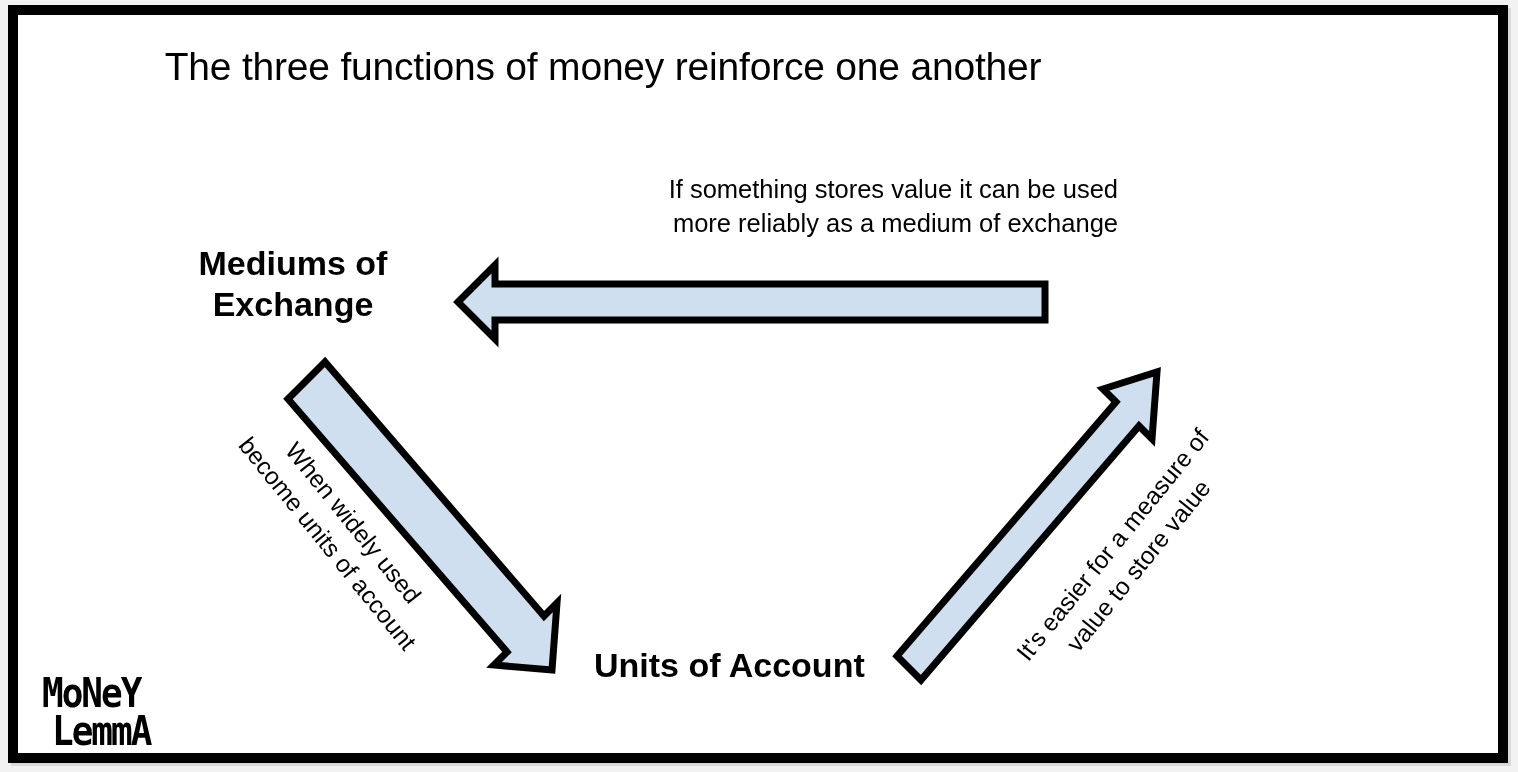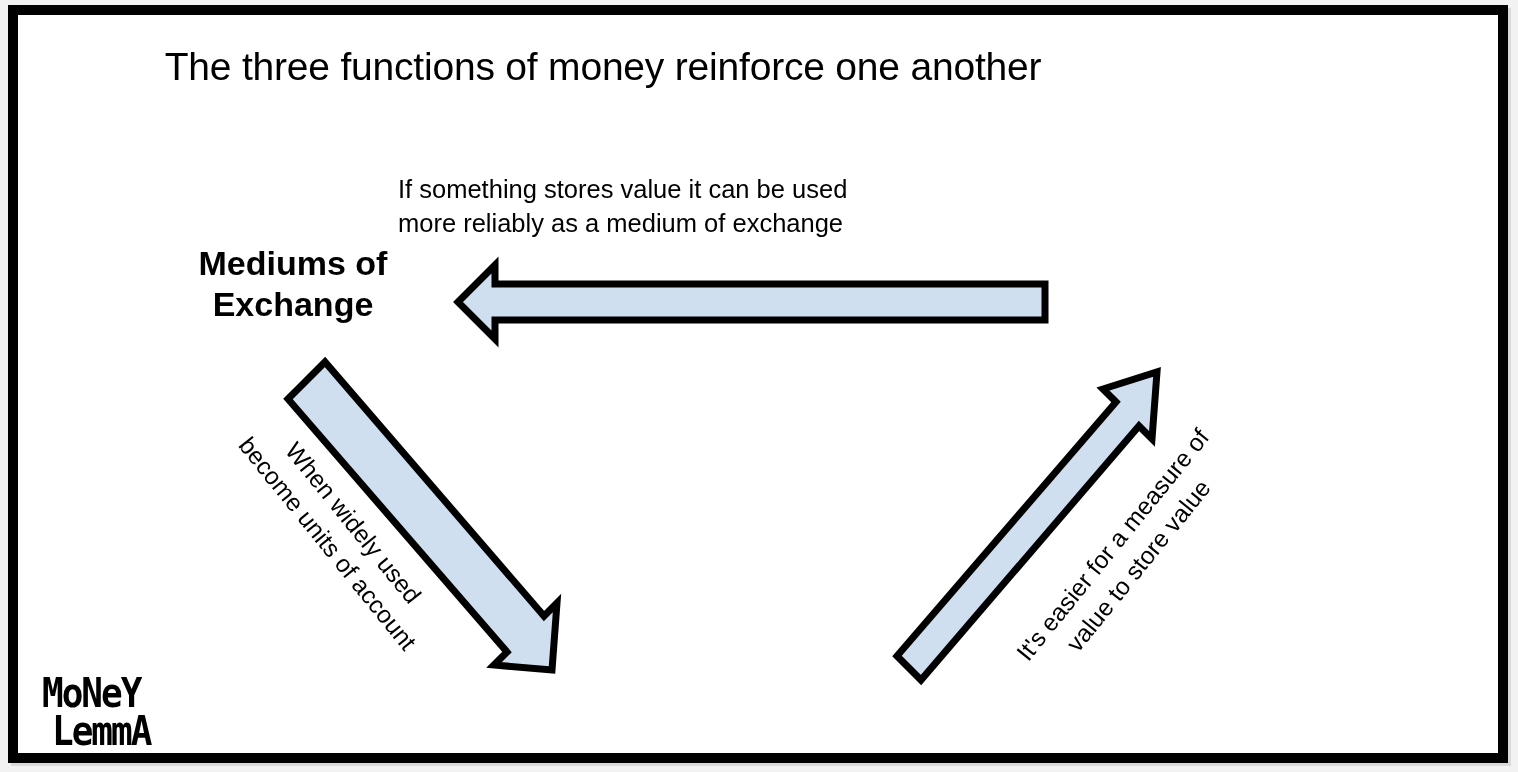--- a/index.html
+++ b/index.html
@@ -104,21 +104,21 @@
     position: absolute;
     color: #000000;
     font-size: 25px;
     line-height: 1.33;
     white-space: pre-line;
   }
   #edge-top {
     left: 380px;
     top: 158px;
     width: 720px;
-    text-align: left;
+    text-align: right;
     font-size: 25.5px;
   }
   #edge-left {
     left: 122px;
     top: 486px;
     width: 400px;
     text-align: center;
     transform: rotate(51deg);
     transform-origin: 50% 50%;
     font-size: 24.5px;
@@ -171,20 +171,21 @@
 
         <polygon class="arrow-shape" points="283,371 307,347 526,601 539,588 534,655 476,650 489,637 270,384" fill="#cfdff0" stroke="#000000"></polygon>
 
         <polygon class="arrow-shape" points="1139,357 1134,424 1121,411 903,665 879,641 1098,387 1085,374" fill="#cfdff0" stroke="#000000"></polygon>
       </svg>
 
       <div class="node-label" id="node-mediums">Mediums of
 Exchange</div>
 
 
+      <div class="node-label" id="node-units">Units of Account</div>
 
       <div class="edge-label" id="edge-top">If something stores value it can be used
 more reliably as a medium of exchange</div>
 
       <div class="edge-label" id="edge-left">When widely used
 become units of account</div>
 
       <div class="edge-label" id="edge-right">It's easier for a measure of
 value to store value</div>
 

